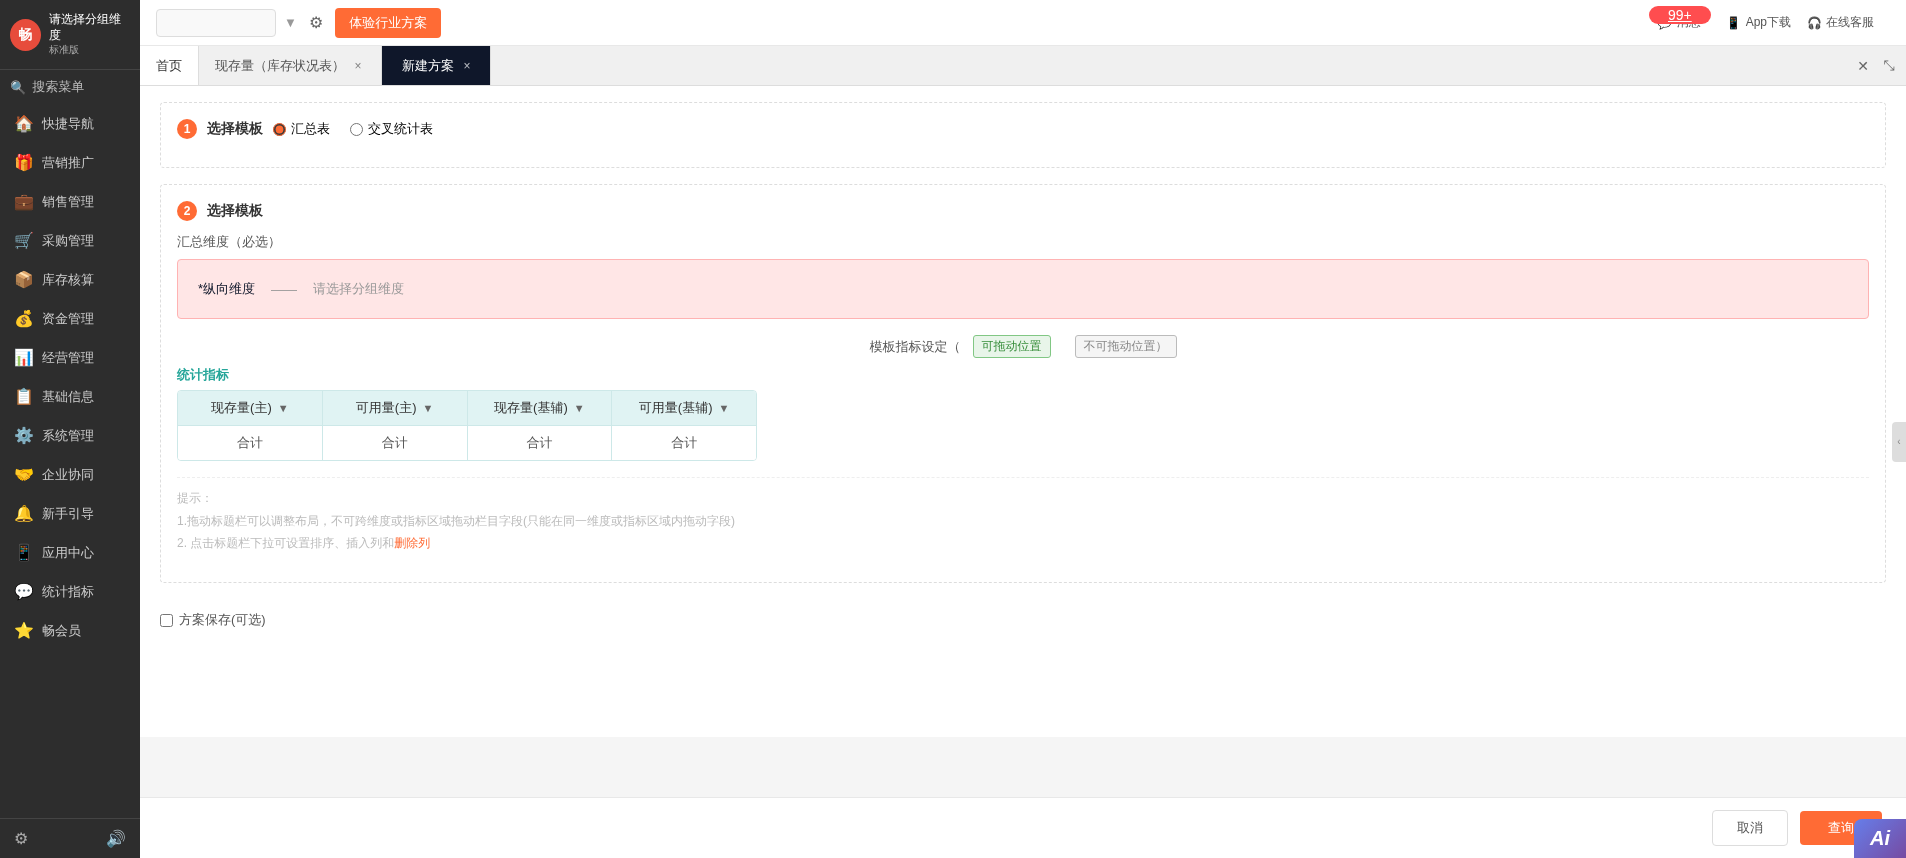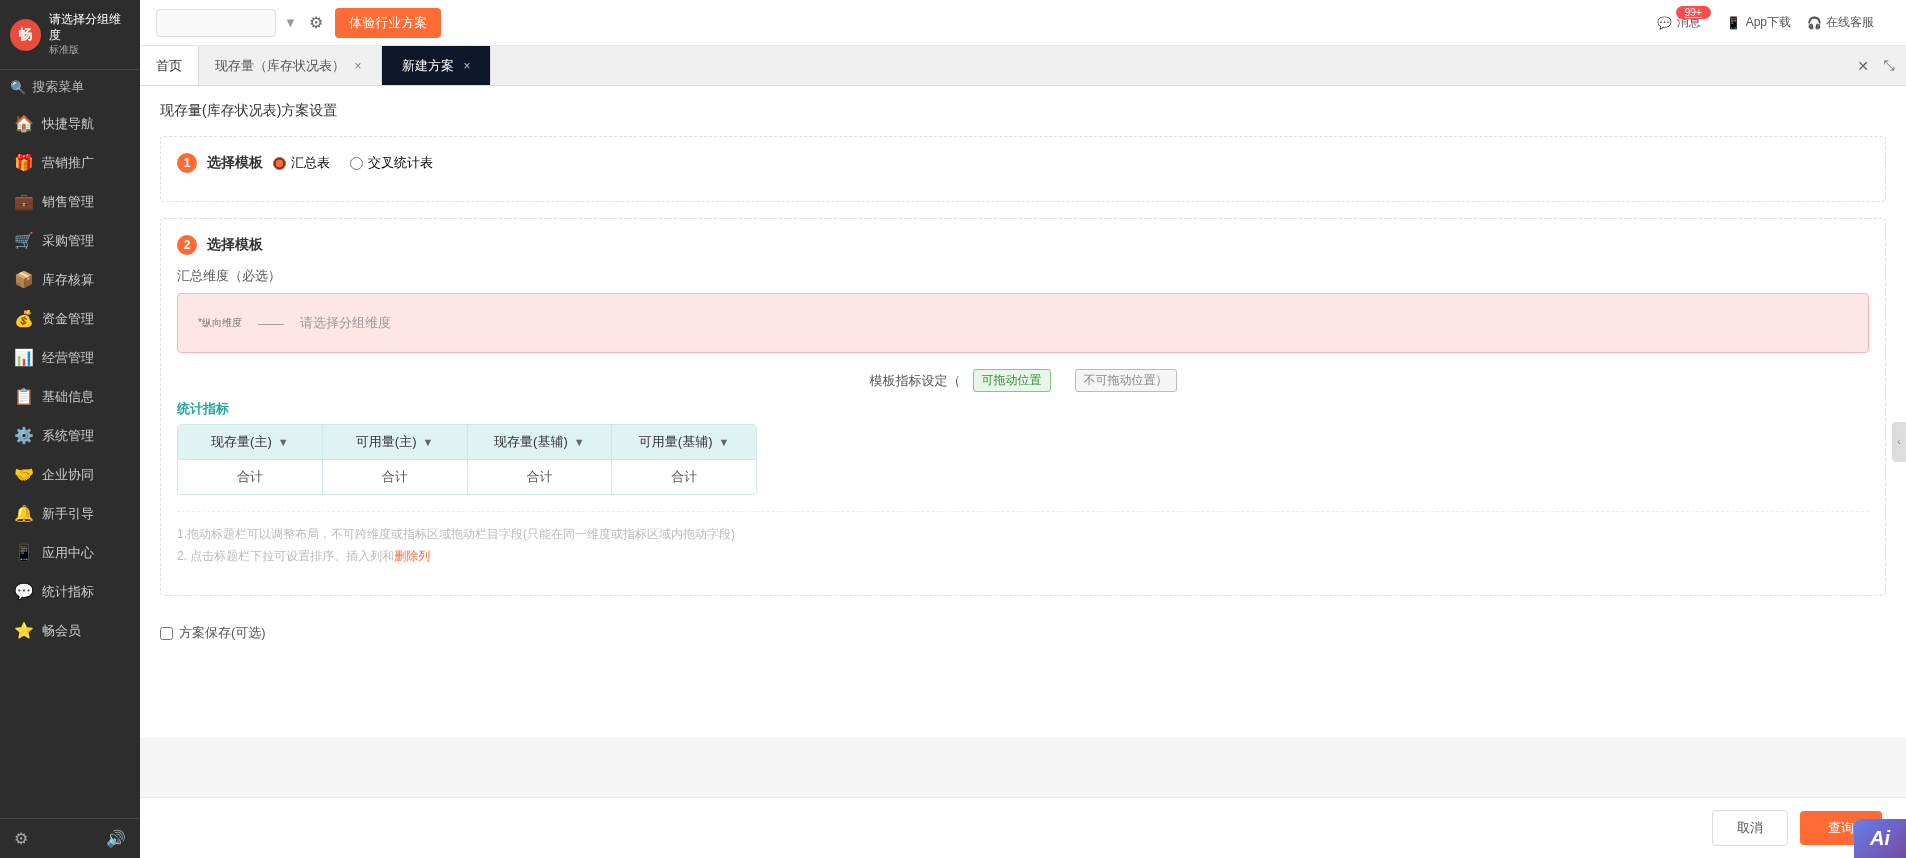--- a/index.html
+++ b/index.html
@@ -85,22 +85,22 @@
       padding: 6px 14px; font-size: 13px; cursor: pointer;
     }
     .topbar-spacer { flex: 1; }
     .topbar-actions { display: flex; align-items: center; gap: 16px; }
     .topbar-action-item {
       display: flex; align-items: center; gap: 4px;
       color: #555; cursor: pointer; font-size: 12px; position: relative;
     }
     .topbar-badge {
       background: #ff4d4f; color: white;
-      border-radius: 10px; font-size: 10px;
-      padding: 1px 9px; position: absolute; top: -8px; right: -10px; text-decoration: underline;
+      border-radius: 10px; font-size: 14px;
+      padding: 1px 19px; position: absolute; top: -8px; right: -10px; text-decoration: underline;
     }
     .topbar-user { color: #555; font-size: 12px; cursor: pointer; }
 
     
     .tabbar {
       background: #f0f0f0;
       display: flex; align-items: center;
       height: 40px;
       flex-shrink: 0;
       border-bottom: 1px solid #ddd;
@@ -174,21 +174,21 @@
     
     .dim-label { font-size: 13px; color: #555; margin-bottom: 8px; }
     .dim-box {
       background: #ffe6e6;
       border: 1px solid #ffb3b3;
       border-radius: 4px;
       padding: 20px;
       display: flex; align-items: center; gap: 16px;
       margin-bottom: 16px;
     }
-    .dim-required { color: #737373; font-size: 10px; }
+    .dim-required { color: #0f172a; font-size: 13px; }
     .dim-separator { color: #999; }
     .dim-placeholder { color: #999; font-size: 13px; }
 
     
     .metrics-config { margin-top: 8px; }
     .metrics-label-row {
       display: flex; align-items: center; gap: 12px;
       margin-bottom: 8px; font-size: 13px; color: #555; justify-content: center;
     }
     .draggable-tag {
@@ -439,21 +439,20 @@
     <div style="flex:1; display:flex; align-items:center; justify-content:flex-end; padding-right:8px;">
       <div class="window-controls">
         <span class="win-btn">✕</span>
         <span class="win-btn">⤡</span>
       </div>
     </div>
   </div>
 
   <div class="content">
     <div class="content-inner">
-      <div class="page-title">现存量(库存状况表)方案设置</div>
 
       <div class="section">
         <div class="section-header">
           <div class="section-number">1</div>
           <div class="section-title">选择模板</div>
           <div class="radio-group">
             <label class="radio-item">
               <input type="radio" name="template" checked="" style="">
               <span>汇总表</span>
             </label>
@@ -511,20 +510,21 @@
             <div class="stats-table-row">
               <div class="stats-cell">合计</div>
               <div class="stats-cell">合计</div>
               <div class="stats-cell">合计</div>
               <div class="stats-cell">合计</div>
             </div>
           </div>
         </div>
 
         <div class="tips-section">
+          <div class="tips-title">提示：</div>
           <div class="tips-item">1.拖动标题栏可以调整布局，不可跨维度或指标区域拖动栏目字段(只能在同一维度或指标区域内拖动字段)</div>
           <div class="tips-item">2. 点击标题栏下拉可设置排序、插入列和<span style="color:#ff6b35;">删除列</span></div>
         </div>
       </div>
 
       <div class="save-option">
         <input type="checkbox" id="saveCheck" style="">
         <label for="saveCheck">方案保存(可选)</label>
       </div>
     </div>

